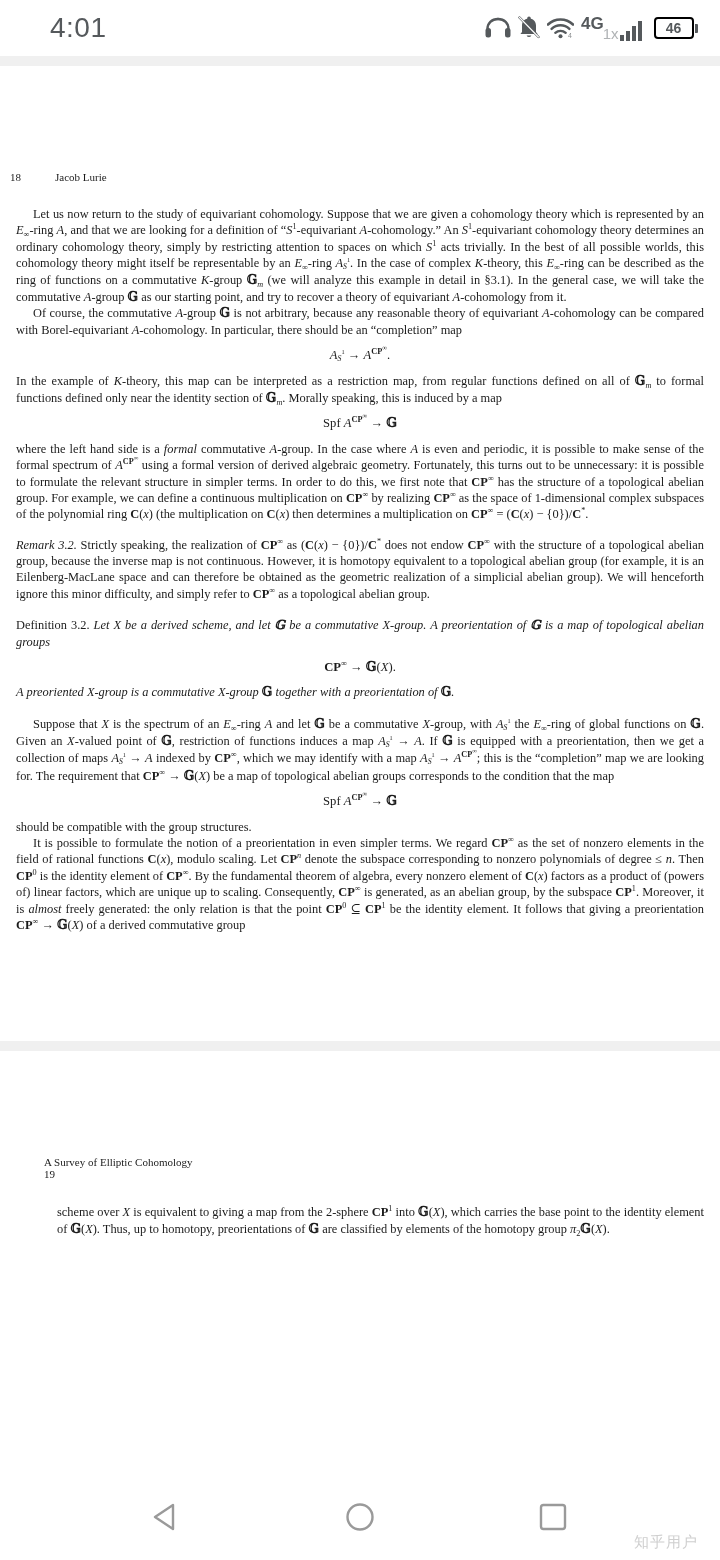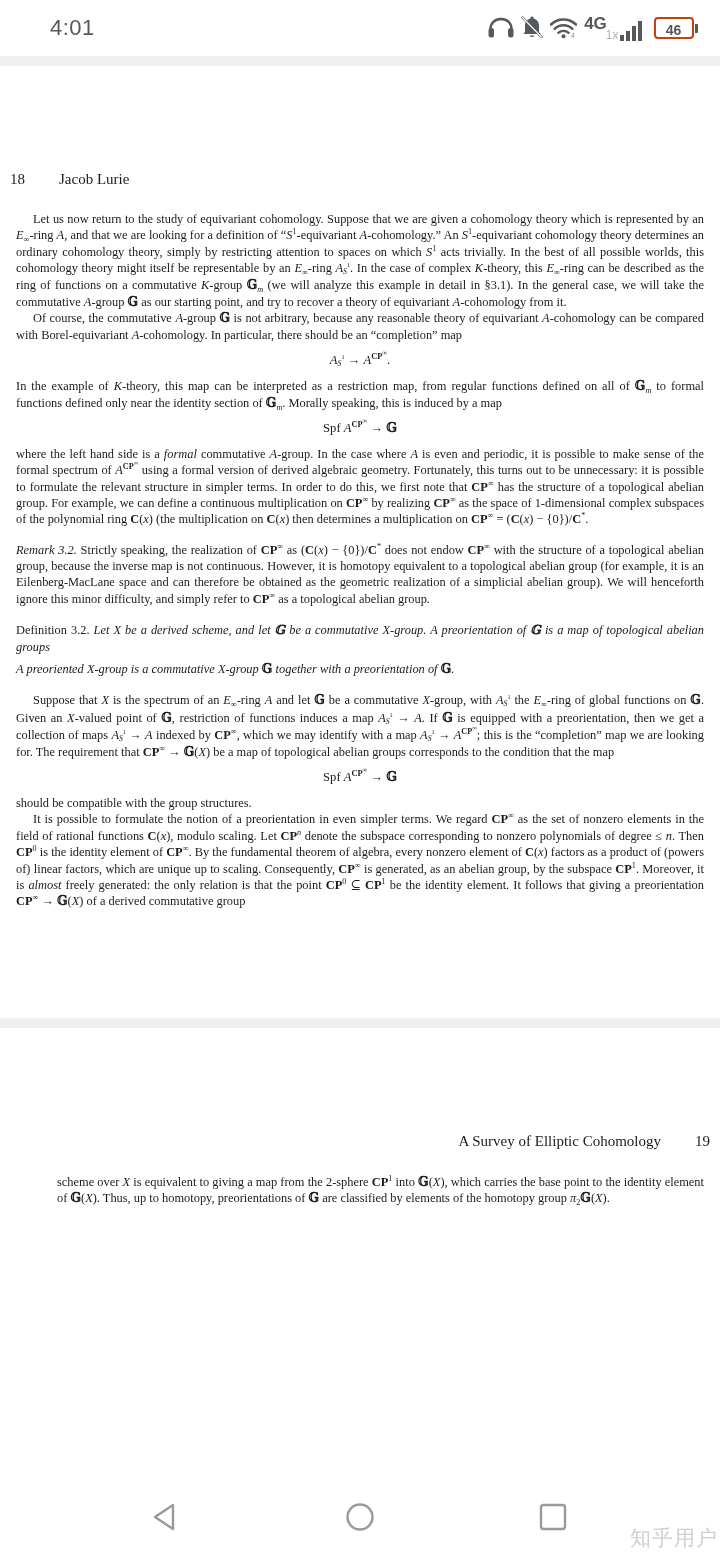--- a/index.html
+++ b/index.html
@@ -20,21 +20,21 @@
     height: 56px;
     width: 100%;
     background: #ffffff;
     display: flex;
     align-items: center;
     justify-content: space-between;
     padding: 0 22px;
     box-sizing: border-box;
   }
   .status-time {
-    font-size: 22px;
+    font-size: 28px;
     color: #55595c;
     font-family: "Liberation Sans", sans-serif;
     letter-spacing: 0.5px;
     padding-left: 28px;
   }
   .status-icons {
     display: flex;
     align-items: center;
     gap: 7px;
   }
@@ -46,36 +46,36 @@
   }
   .net-label {
     font-size: 17px;
     color: #55595c;
     font-weight: bold;
     line-height: 1;
     margin-bottom: 10px;
     margin-right: -2px;
   }
   .net-sub {
-    font-size: 12px;
+    font-size: 15px;
     color: #b0b3b5;
     line-height: 1;
     margin-bottom: 1px;
   }
   .battery {
     display: flex;
     align-items: center;
   }
   .battery-body {
     width: 40px;
     height: 22px;
-    border: 2px solid #c2410c;
+    border: 2px solid #000000;
     border-radius: 4px;
     display: flex;
-    align-items: flex-end;
+    align-items: center;
     justify-content: center;
     box-sizing: border-box;
   }
   .battery-level {
     font-size: 14px;
     color: #55595c;
     font-weight: bold;
     line-height: 1;
   }
   .battery-cap {
@@ -116,29 +116,30 @@
   .doc {
     font-family: "Liberation Serif", "DejaVu Serif", serif;
     color: #1b1b1b;
     font-size: 12.4px;
     line-height: 1.32;
     text-align: justify;
     -webkit-hyphens: none;
     hyphens: none;
   }
   .running-head {
-    font-size: 15px;
+    font-size: 11px;
     color: #1b1b1b;
     font-family: "Liberation Serif", "DejaVu Serif", serif;
     display: flex;
     align-items: baseline;
   }
   .rh-left .folio { margin-right: 34px; }
   .rh-right {
     justify-content: flex-end;
+    flex-direction: column;
   }
   .rh-right .folio { margin-left: 34px; text-align: right; }
   .doc p {
     margin: 0;
     text-indent: 17px;
     text-align: justify;
   }
   .doc p.noindent { text-indent: 0; }
   .display {
     text-align: center;
@@ -177,23 +178,23 @@
   }
   .nav-btn {
     width: 70px;
     height: 70px;
     display: flex;
     align-items: center;
     justify-content: center;
   }
   .watermark {
     position: absolute;
-    right: 2px;
+    right: 22px;
     bottom: 8px;
-    font-size: 21px;
+    font-size: 15px;
     color: #cfcfcf;
     font-family: Liberation Mono, monospace;
     letter-spacing: 1px;
   }
 </style>
 </head>
 <body>
 
 <div class="status-bar">
   <div class="status-time">4:01</div>
@@ -272,20 +273,21 @@
       <p class="noindent">In the example of <span class="mathit">K</span>-theory, this map can be interpreted as a restriction map, from regular functions defined on all of <span class="bb">𝔾</span><sub><span class="mathit">m</span></sub> to formal functions defined only near the identity section of <span class="bb">𝔾</span><sub><span class="mathit">m</span></sub>. Morally speaking, this is induced by a map</p>
 
       <div class="display">Spf <span class="mathit">A</span><sup><span class="mathbf">CP</span><sup style="font-size:.8em">∞</sup></sup> → <span class="bb">𝔾</span></div>
 
       <p class="noindent">where the left hand side is a <span class="it">formal</span> commutative <span class="mathit">A</span>-group. In the case where <span class="mathit">A</span> is even and periodic, it is possible to make sense of the formal spectrum of <span class="mathit">A</span><sup><span class="mathbf">CP</span><sup style="font-size:.8em">∞</sup></sup> using a formal version of derived algebraic geometry. Fortunately, this turns out to be unnecessary: it is possible to formulate the relevant structure in simpler terms. In order to do this, we first note that <span class="mathbf">CP</span><sup>∞</sup> has the structure of a topological abelian group. For example, we can define a continuous multiplication on <span class="mathbf">CP</span><sup>∞</sup> by realizing <span class="mathbf">CP</span><sup>∞</sup> as the space of 1-dimensional complex subspaces of the polynomial ring <span class="mathbf">C</span>(<span class="mathit">x</span>) (the multiplication on <span class="mathbf">C</span>(<span class="mathit">x</span>) then determines a multiplication on <span class="mathbf">CP</span><sup>∞</sup> = (<span class="mathbf">C</span>(<span class="mathit">x</span>) − {0})/<span class="mathbf">C</span><sup>*</sup>.</p>
 
       <p class="noindent" style="margin-top:14px"><span class="it">Remark 3.2.</span> Strictly speaking, the realization of <span class="mathbf">CP</span><sup>∞</sup> as (<span class="mathbf">C</span>(<span class="mathit">x</span>) − {0})/<span class="mathbf">C</span><sup>*</sup> does not endow <span class="mathbf">CP</span><sup>∞</sup> with the structure of a topological abelian group, because the inverse map is not continuous. However, it is homotopy equivalent to a topological abelian group (for example, it is an Eilenberg-MacLane space and can therefore be obtained as the geometric realization of a simplicial abelian group). We will henceforth ignore this minor difficulty, and simply refer to <span class="mathbf">CP</span><sup>∞</sup> as a topological abelian group.</p>
 
       <p class="noindent" style="margin-top:15px"><span class="bf">Definition 3.2.</span> <span class="it">Let <span class="mathit">X</span> be a derived scheme, and let <span class="bb">𝔾</span> be a commutative <span class="mathit">X</span>-group. A preorientation of <span class="bb">𝔾</span> is a map of topological abelian groups</span></p>
 
+      <div class="display"><span class="mathbf">CP</span><sup>∞</sup> → <span class="bb">𝔾</span>(<span class="mathit">X</span>).</div>
 
       <p class="noindent it" style="margin-top:6px">A preoriented <span class="mathit">X</span>-group is a commutative <span class="mathit">X</span>-group <span class="bb" style="font-style:normal">𝔾</span> together with a preorientation of <span class="bb" style="font-style:normal">𝔾</span>.</p>
 
       <p style="margin-top:15px">Suppose that <span class="mathit">X</span> is the spectrum of an <span class="mathit">E</span><sub>∞</sub>-ring <span class="mathit">A</span> and let <span class="bb">𝔾</span> be a commutative <span class="mathit">X</span>-group, with <span class="mathit">A</span><span class="smallsub">S</span><sup style="font-size:.5em">1</sup> the <span class="mathit">E</span><sub>∞</sub>-ring of global functions on <span class="bb">𝔾</span>. Given an <span class="mathit">X</span>-valued point of <span class="bb">𝔾</span>, restriction of functions induces a map <span class="mathit">A</span><span class="smallsub">S</span><sup style="font-size:.5em">1</sup> → <span class="mathit">A</span>. If <span class="bb">𝔾</span> is equipped with a preorientation, then we get a collection of maps <span class="mathit">A</span><span class="smallsub">S</span><sup style="font-size:.5em">1</sup> → <span class="mathit">A</span> indexed by <span class="mathbf">CP</span><sup>∞</sup>, which we may identify with a map <span class="mathit">A</span><span class="smallsub">S</span><sup style="font-size:.5em">1</sup> → <span class="mathit">A</span><sup><span class="mathbf">CP</span><sup style="font-size:.8em">∞</sup></sup>; this is the “completion” map we are looking for. The requirement that <span class="mathbf">CP</span><sup>∞</sup> → <span class="bb">𝔾</span>(<span class="mathit">X</span>) be a map of topological abelian groups corresponds to the condition that the map</p>
 
       <div class="display">Spf <span class="mathit">A</span><sup><span class="mathbf">CP</span><sup style="font-size:.8em">∞</sup></sup> → <span class="bb">𝔾</span></div>
 
       <p class="noindent">should be compatible with the group structures.</p>
 
       <p>It is possible to formulate the notion of a preorientation in even simpler terms. We regard <span class="mathbf">CP</span><sup>∞</sup> as the set of nonzero elements in the field of rational functions <span class="mathbf">C</span>(<span class="mathit">x</span>), modulo scaling. Let <span class="mathbf">CP</span><sup><span class="mathit">n</span></sup> denote the subspace corresponding to nonzero polynomials of degree ≤ <span class="mathit">n</span>. Then <span class="mathbf">CP</span><sup>0</sup> is the identity element of <span class="mathbf">CP</span><sup>∞</sup>. By the fundamental theorem of algebra, every nonzero element of <span class="mathbf">C</span>(<span class="mathit">x</span>) factors as a product of (powers of) linear factors, which are unique up to scaling. Consequently, <span class="mathbf">CP</span><sup>∞</sup> is generated, as an abelian group, by the subspace <span class="mathbf">CP</span><sup>1</sup>. Moreover, it is <span class="it">almost</span> freely generated: the only relation is that the point <span class="mathbf">CP</span><sup>0</sup> ⊆ <span class="mathbf">CP</span><sup>1</sup> be the identity element. It follows that giving a preorientation <span class="mathbf">CP</span><sup>∞</sup> → <span class="bb">𝔾</span>(<span class="mathit">X</span>) of a derived commutative group</p>

